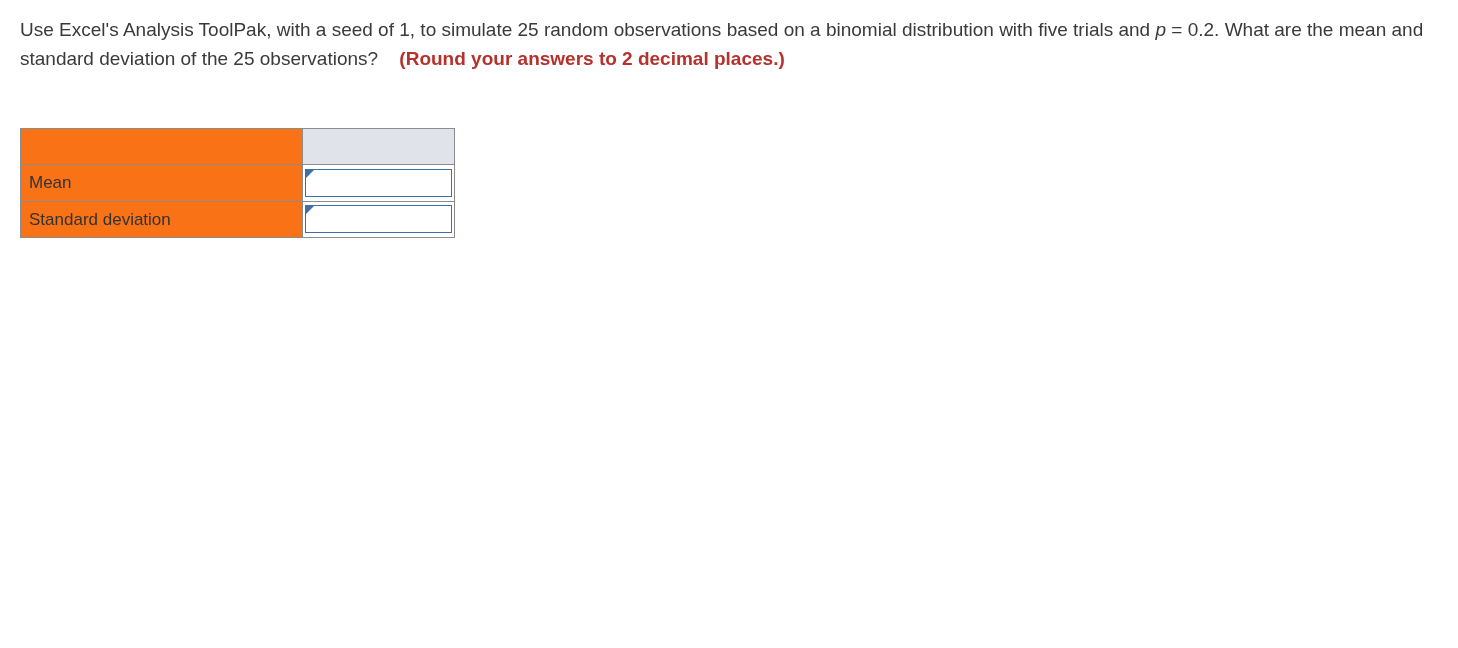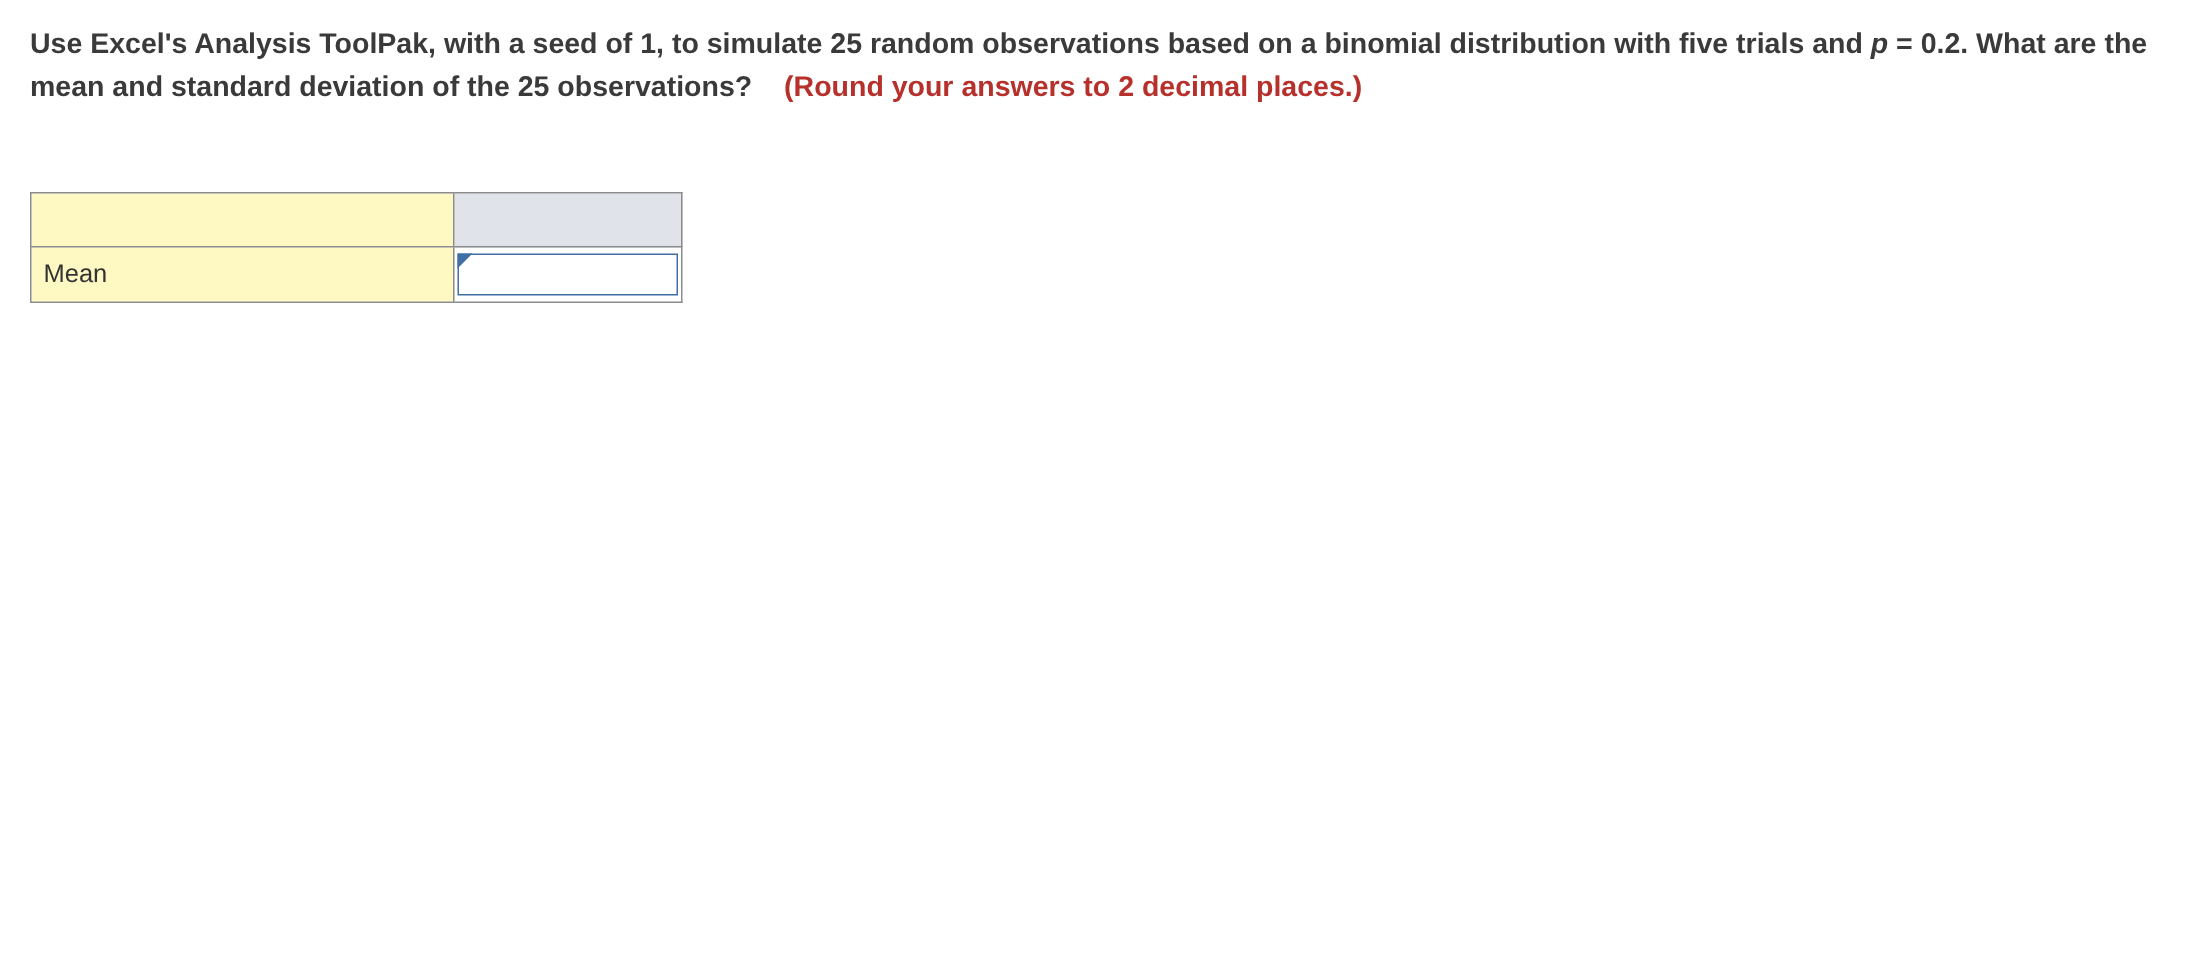--- a/index.html
+++ b/index.html
@@ -9,21 +9,21 @@
       font-size: 19px;
       color: #333;
       background: #fff;
       line-height: 1.5;
     }
     .question {
       max-width: 1420px;
     }
     .question-text {
       color: #3a3a3a;
-      font-weight: 700;
+      font-weight: 400;
     }
     .italic {
       font-style: italic;
     }
     .bold-red {
       color: #b7312c;
       font-weight: 700;
       margin-left: 16px;
     }
     .answer-table {
@@ -36,21 +36,21 @@
       font-size: 17px;
       vertical-align: middle;
       text-align: left;
       height: 25px;
     }
     .header-cell {
       background: #e0e3ea;
     }
     .label-cell {
       width: 265px;
-      background: #fef9c3;
+      background: #f97316;
     }
     .input-cell {
       width: 135px;
       padding: 0 !important;
       position: relative;
     }
     .header-input-cell {
       width: 135px;
       background: #e0e3ea;
     }
@@ -94,14 +94,23 @@
   </tr>
   <tr>
     <td class="label-cell">Mean</td>
     <td class="input-cell">
       <div class="input-wrap">
         <span class="corner-tri"></span>
         <input type="text" class="input-box" value="" style="">
       </div>
     </td>
   </tr>
+  <tr>
+    <td class="label-cell">Standard deviation</td>
+    <td class="input-cell">
+      <div class="input-wrap">
+        <span class="corner-tri"></span>
+        <input type="text" class="input-box" value="" style="">
+      </div>
+    </td>
+  </tr>
 </tbody>
   </table>
 
 </body></html>

